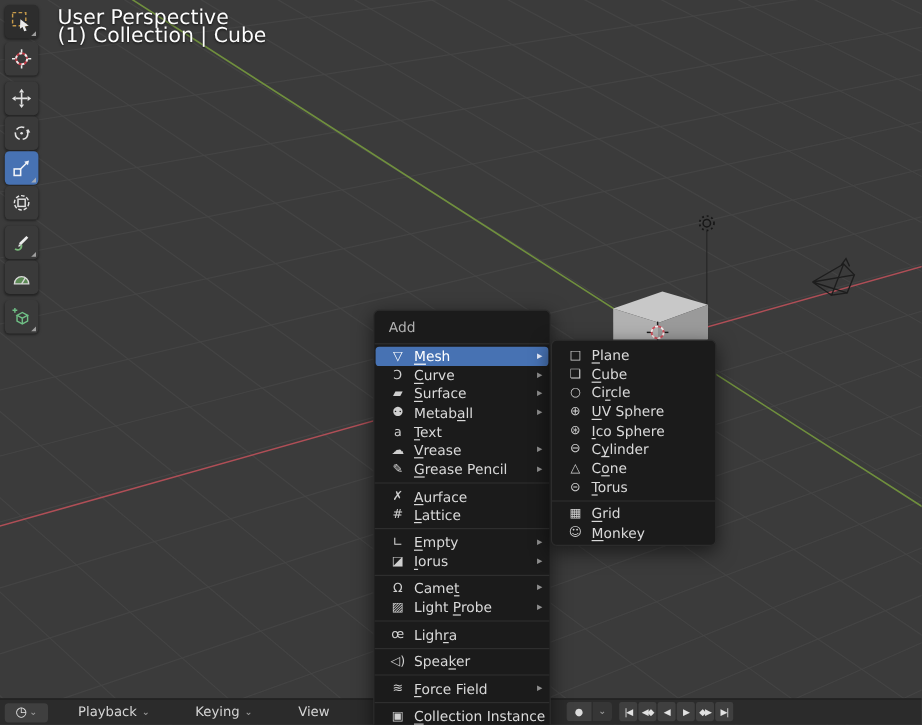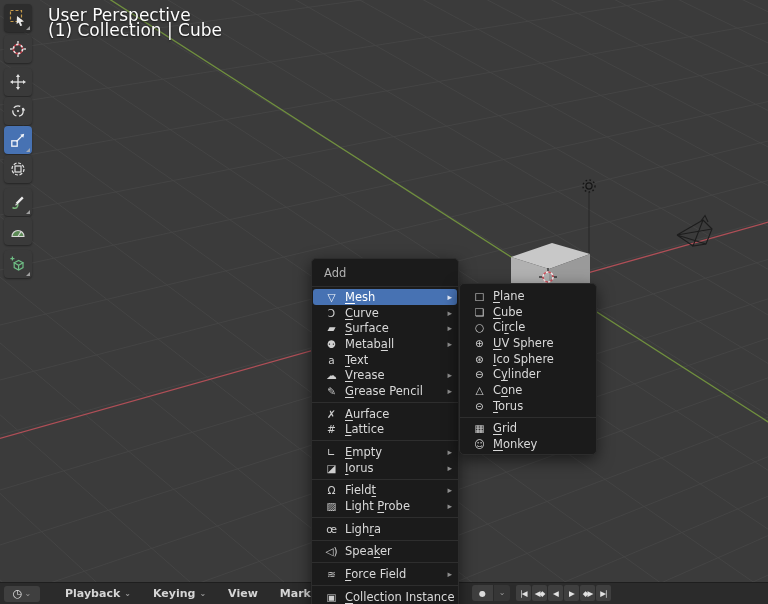--- a/index.html
+++ b/index.html
@@ -40,21 +40,21 @@
   .menu-sep{height:7px;display:flex;align-items:center;}
   .menu-sep > div{height:1px;width:100%;background:#2e2e2e;}
   .u{text-decoration:underline;text-underline-offset:1.5px;}
   
   .bottom-bar{position:absolute;left:0;bottom:0;width:768px;height:21px;background:#2b2b2b;
     border-top:1px solid #1e1e1e;z-index:10;display:flex;align-items:center;color:#d5d5d5;font-size:11px;}
   .editor-type-btn{margin-left:4px;height:16px;width:36px;border-radius:3px;background:#3f3f3f;
     display:flex;align-items:center;justify-content:center;gap:2px;}
   .editor-type-btn .clock{font-size:11px;color:#e0e0e0;}
   .chev{font-size:8px;color:#9a9a9a;line-height:1;}
-  .bb-menus{display:flex;margin-left:14px;gap:0;font-weight:bold;}
+  .bb-menus{display:flex;margin-left:14px;gap:16px;}
   .bb-menu{padding:0 11px;display:flex;align-items:center;gap:4px;color:#d5d5d5;}
   .bb-right{position:absolute;left:472px;top:2px;height:16px;display:flex;align-items:center;}
   .rec-group{display:flex;height:16px;border-radius:3px;overflow:hidden;margin-right:6px;}
   .rec-btn{width:21px;background:#3f3f3f;display:flex;align-items:center;justify-content:center;
     color:#dcdcdc;font-size:8px;border-right:1px solid #2a2a2a;}
   .rec-chev{width:16px;background:#363636;display:flex;align-items:center;justify-content:center;}
   .tp-group{display:flex;height:16px;gap:1px;}
   .tp-btn{width:15px;background:#3f3f3f;border-radius:2px;display:flex;align-items:center;justify-content:center;}
   .tp-glyph{font-size:7.5px;letter-spacing:-1px;color:#e2e2e2;white-space:nowrap;}
 </style>
@@ -298,21 +298,21 @@
       <div class="menu-item">
         <span class="mi-icon">◪</span>
         <span class="mi-label"><span></span><span class="u">I</span><span>orus</span></span>
         <span class="mi-arrow">▸</span>
       </div>
       <div class="menu-sep">
         <div></div>
       </div>
       <div class="menu-item">
         <span class="mi-icon">Ω</span>
-        <span class="mi-label"><span>Field</span><span class="u">t</span><span></span></span>
+        <span class="mi-label"><span>Came</span><span class="u">t</span><span></span></span>
         <span class="mi-arrow">▸</span>
       </div>
       <div class="menu-item">
         <span class="mi-icon">▨</span>
         <span class="mi-label"><span>Light </span><span class="u">P</span><span>robe</span></span>
         <span class="mi-arrow">▸</span>
       </div>
       <div class="menu-sep">
         <div></div>
       </div>

